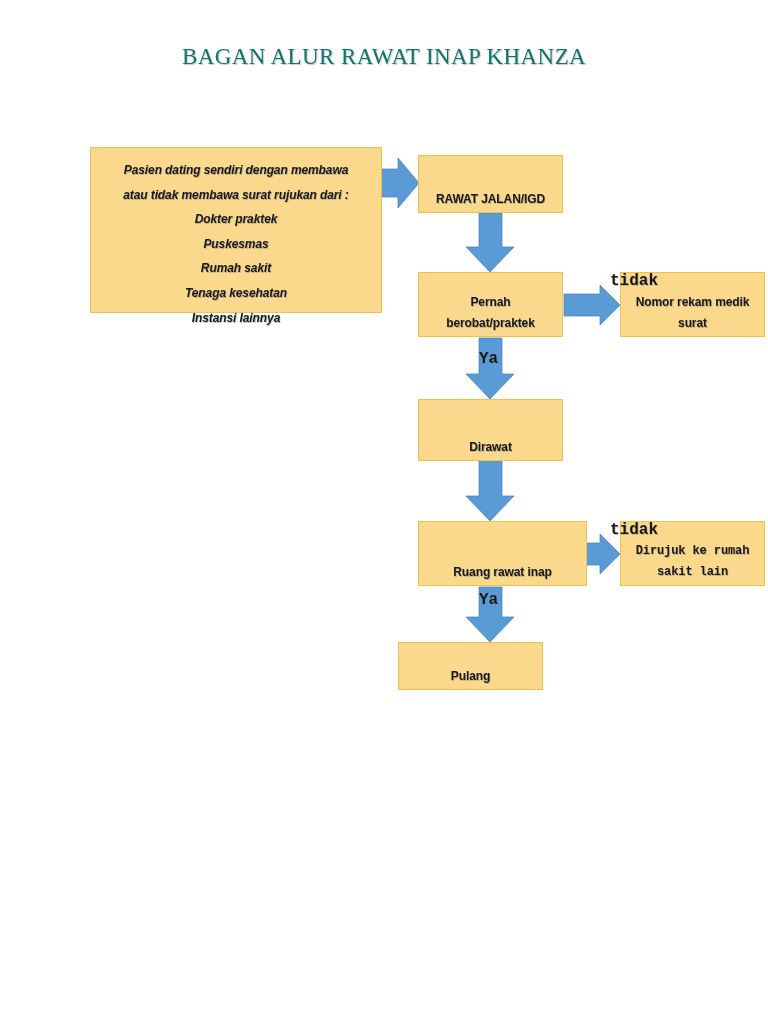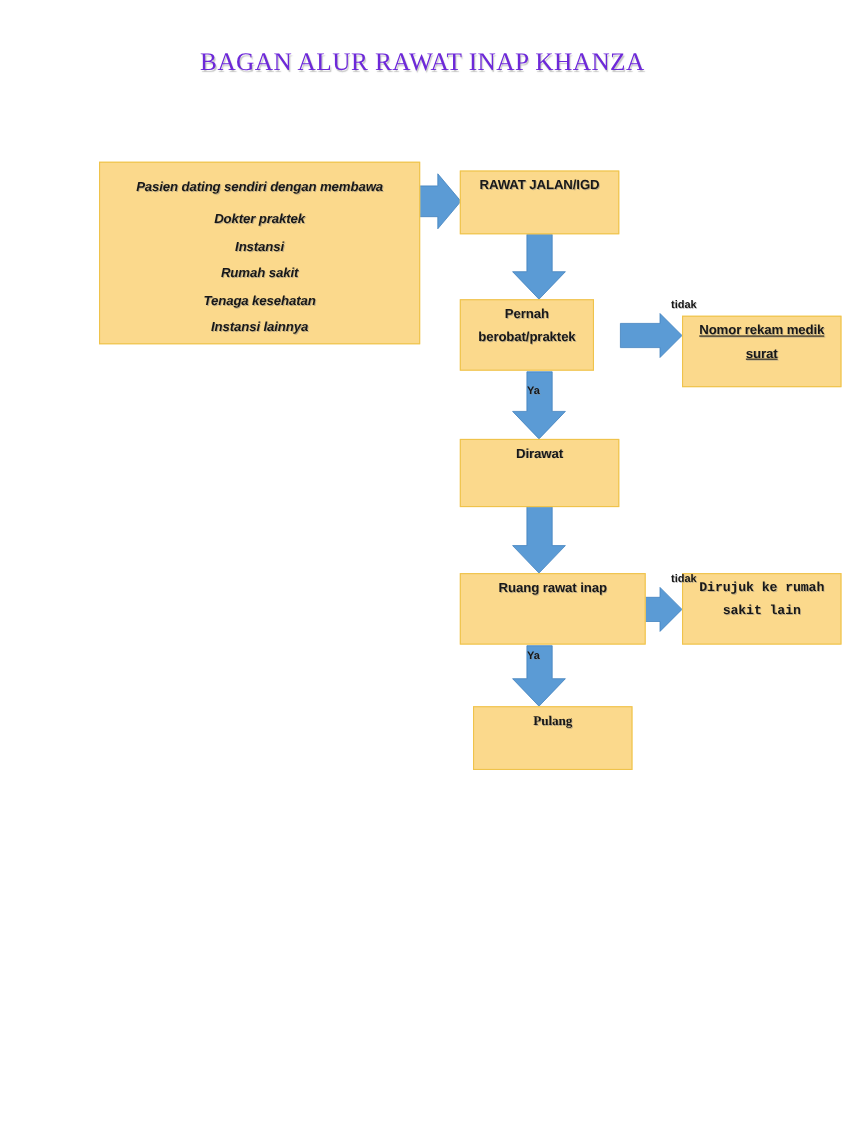--- a/index.html
+++ b/index.html
@@ -29,35 +29,35 @@
   .chart-title {
     position: absolute;
     left: 0;
     top: 44px;
     width: 768px;
     text-align: center;
     font-family: "Liberation Serif", "DejaVu Serif", serif;
     font-size: 23px;
     font-weight: 400;
     letter-spacing: 0.4px;
-    color: #6d28d9;
+    color: #0f766e;
     text-shadow: 1px 1px 1px rgba(150,150,150,0.55);
     white-space: nowrap;
   }
 
   
   .flow-box {
     position: absolute;
     box-sizing: border-box;
     background: #fbd98c;
     border: 1px solid #efc34b;
     display: flex;
     flex-direction: column;
     align-items: center;
-    justify-content: flex-start;
+    justify-content: flex-end;
     text-align: center;
     color: #181818;
     font-weight: bold;
     font-size: 12px;
     font-stretch: condensed;
     letter-spacing: -0.1px;
     text-shadow: 0.8px 0.8px 0.6px rgba(130,130,130,0.5);
     padding: 2px 6px;
   }
   .flow-box .line {
@@ -73,32 +73,32 @@
     width: 292px;
     height: 166px;
     justify-content: flex-start;
     padding-top: 10px;
     font-style: italic;
   }
   #box-intake .line { line-height: 2.05; }
   #box-intake .spacer { height: 11px; }
 
   #box-rawat-jalan   { left: 418px; top: 155px; width: 145px; height: 58px; }
-  #box-pernah-berobat{ left: 418px; top: 272px; width: 122px; height: 65px; }
-  #box-nomor-rm      { left: 620px; top: 287px; width: 145px; height: 65px; text-decoration: underline; }
+  #box-pernah-berobat{ left: 418px; top: 272px; width: 145px; height: 65px; }
+  #box-nomor-rm      { left: 620px; top: 272px; width: 145px; height: 65px; }
   #box-dirawat       { left: 418px; top: 399px; width: 145px; height: 62px; }
   #box-ruang-rawat   { left: 418px; top: 521px; width: 169px; height: 65px; }
   #box-dirujuk       { left: 620px; top: 521px; width: 145px; height: 65px; font-family: Liberation Mono, monospace; }
-  #box-pulang        { left: 430px; top: 642px; width: 145px; height: 58px; font-family: Liberation Serif, serif; }
+  #box-pulang        { left: 398px; top: 642px; width: 145px; height: 48px; }
 
   
   .edge-label {
     position: absolute;
-    font-family: Liberation Sans, sans-serif;
-    font-size: 10px;
+    font-family: Liberation Mono, monospace;
+    font-size: 16px;
     font-weight: bold;
     font-stretch: condensed;
     color: #171717;
     text-shadow: 0.7px 0.7px 0.5px rgba(140,140,140,0.5);
     white-space: nowrap;
     padding-left: 32px;
   }
   #label-tidak-1 { left: 578px; top: 272px; }
   #label-tidak-2 { left: 578px; top: 521px; }
   #label-ya-1    { left: 447px; top: 350px; }
@@ -127,23 +127,24 @@
 
   <polygon class="arrow-shape" points="564,543 600,543 600,534 620,554 600,574 600,565 564,565"></polygon>
 
   <polygon class="arrow-shape" points="479,587 502,587 502,617 514,617 490,642 466,617 479,617"></polygon>
 </svg>
 
 <div class="chart-title">BAGAN ALUR RAWAT INAP KHANZA</div>
 
 <div class="flow-box" id="box-intake">
   <span class="line">Pasien dating sendiri dengan membawa</span>
+  <span class="line">atau tidak membawa surat rujukan dari :</span>
   <span class="spacer"></span>
   <span class="line">Dokter praktek</span>
-  <span class="line">Instansi</span>
+  <span class="line">Puskesmas</span>
   <span class="line">Rumah sakit</span>
   <span class="line">Tenaga kesehatan</span>
   <span class="line">Instansi lainnya</span>
 </div>
 
 <div class="flow-box" id="box-rawat-jalan">
   <span class="line">RAWAT JALAN/IGD</span>
 </div>
 
 <div class="flow-box" id="box-pernah-berobat">

